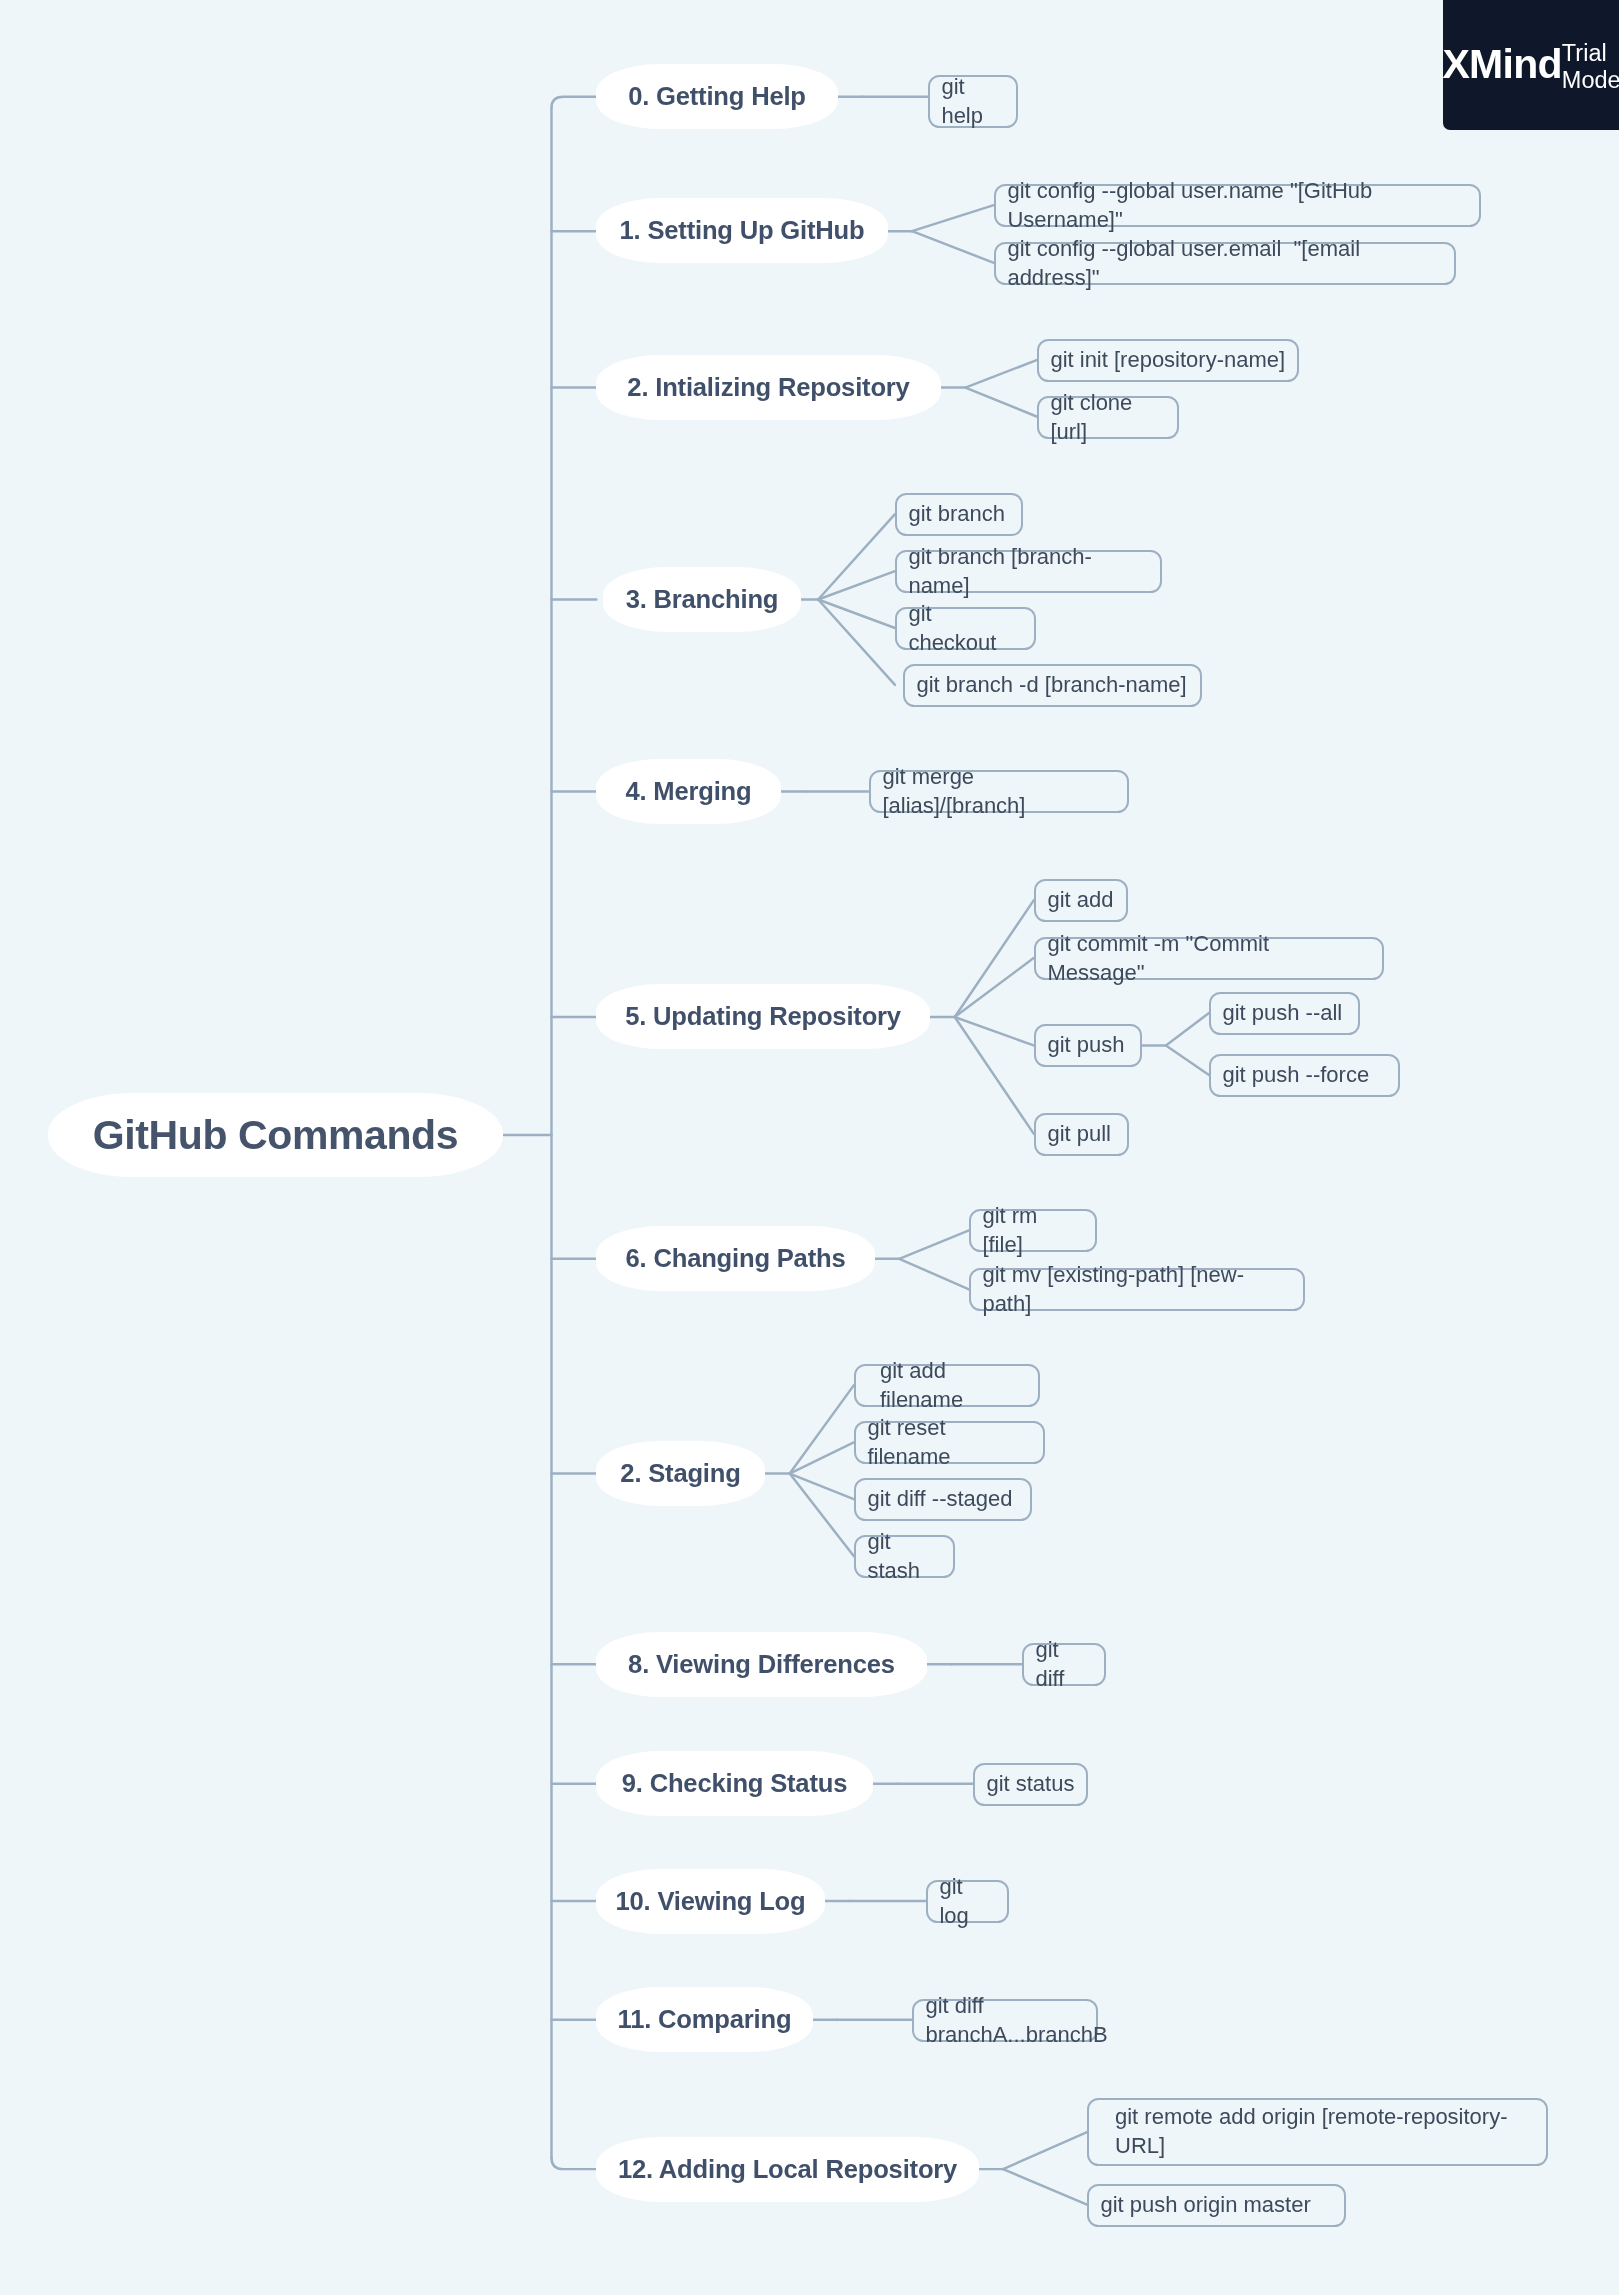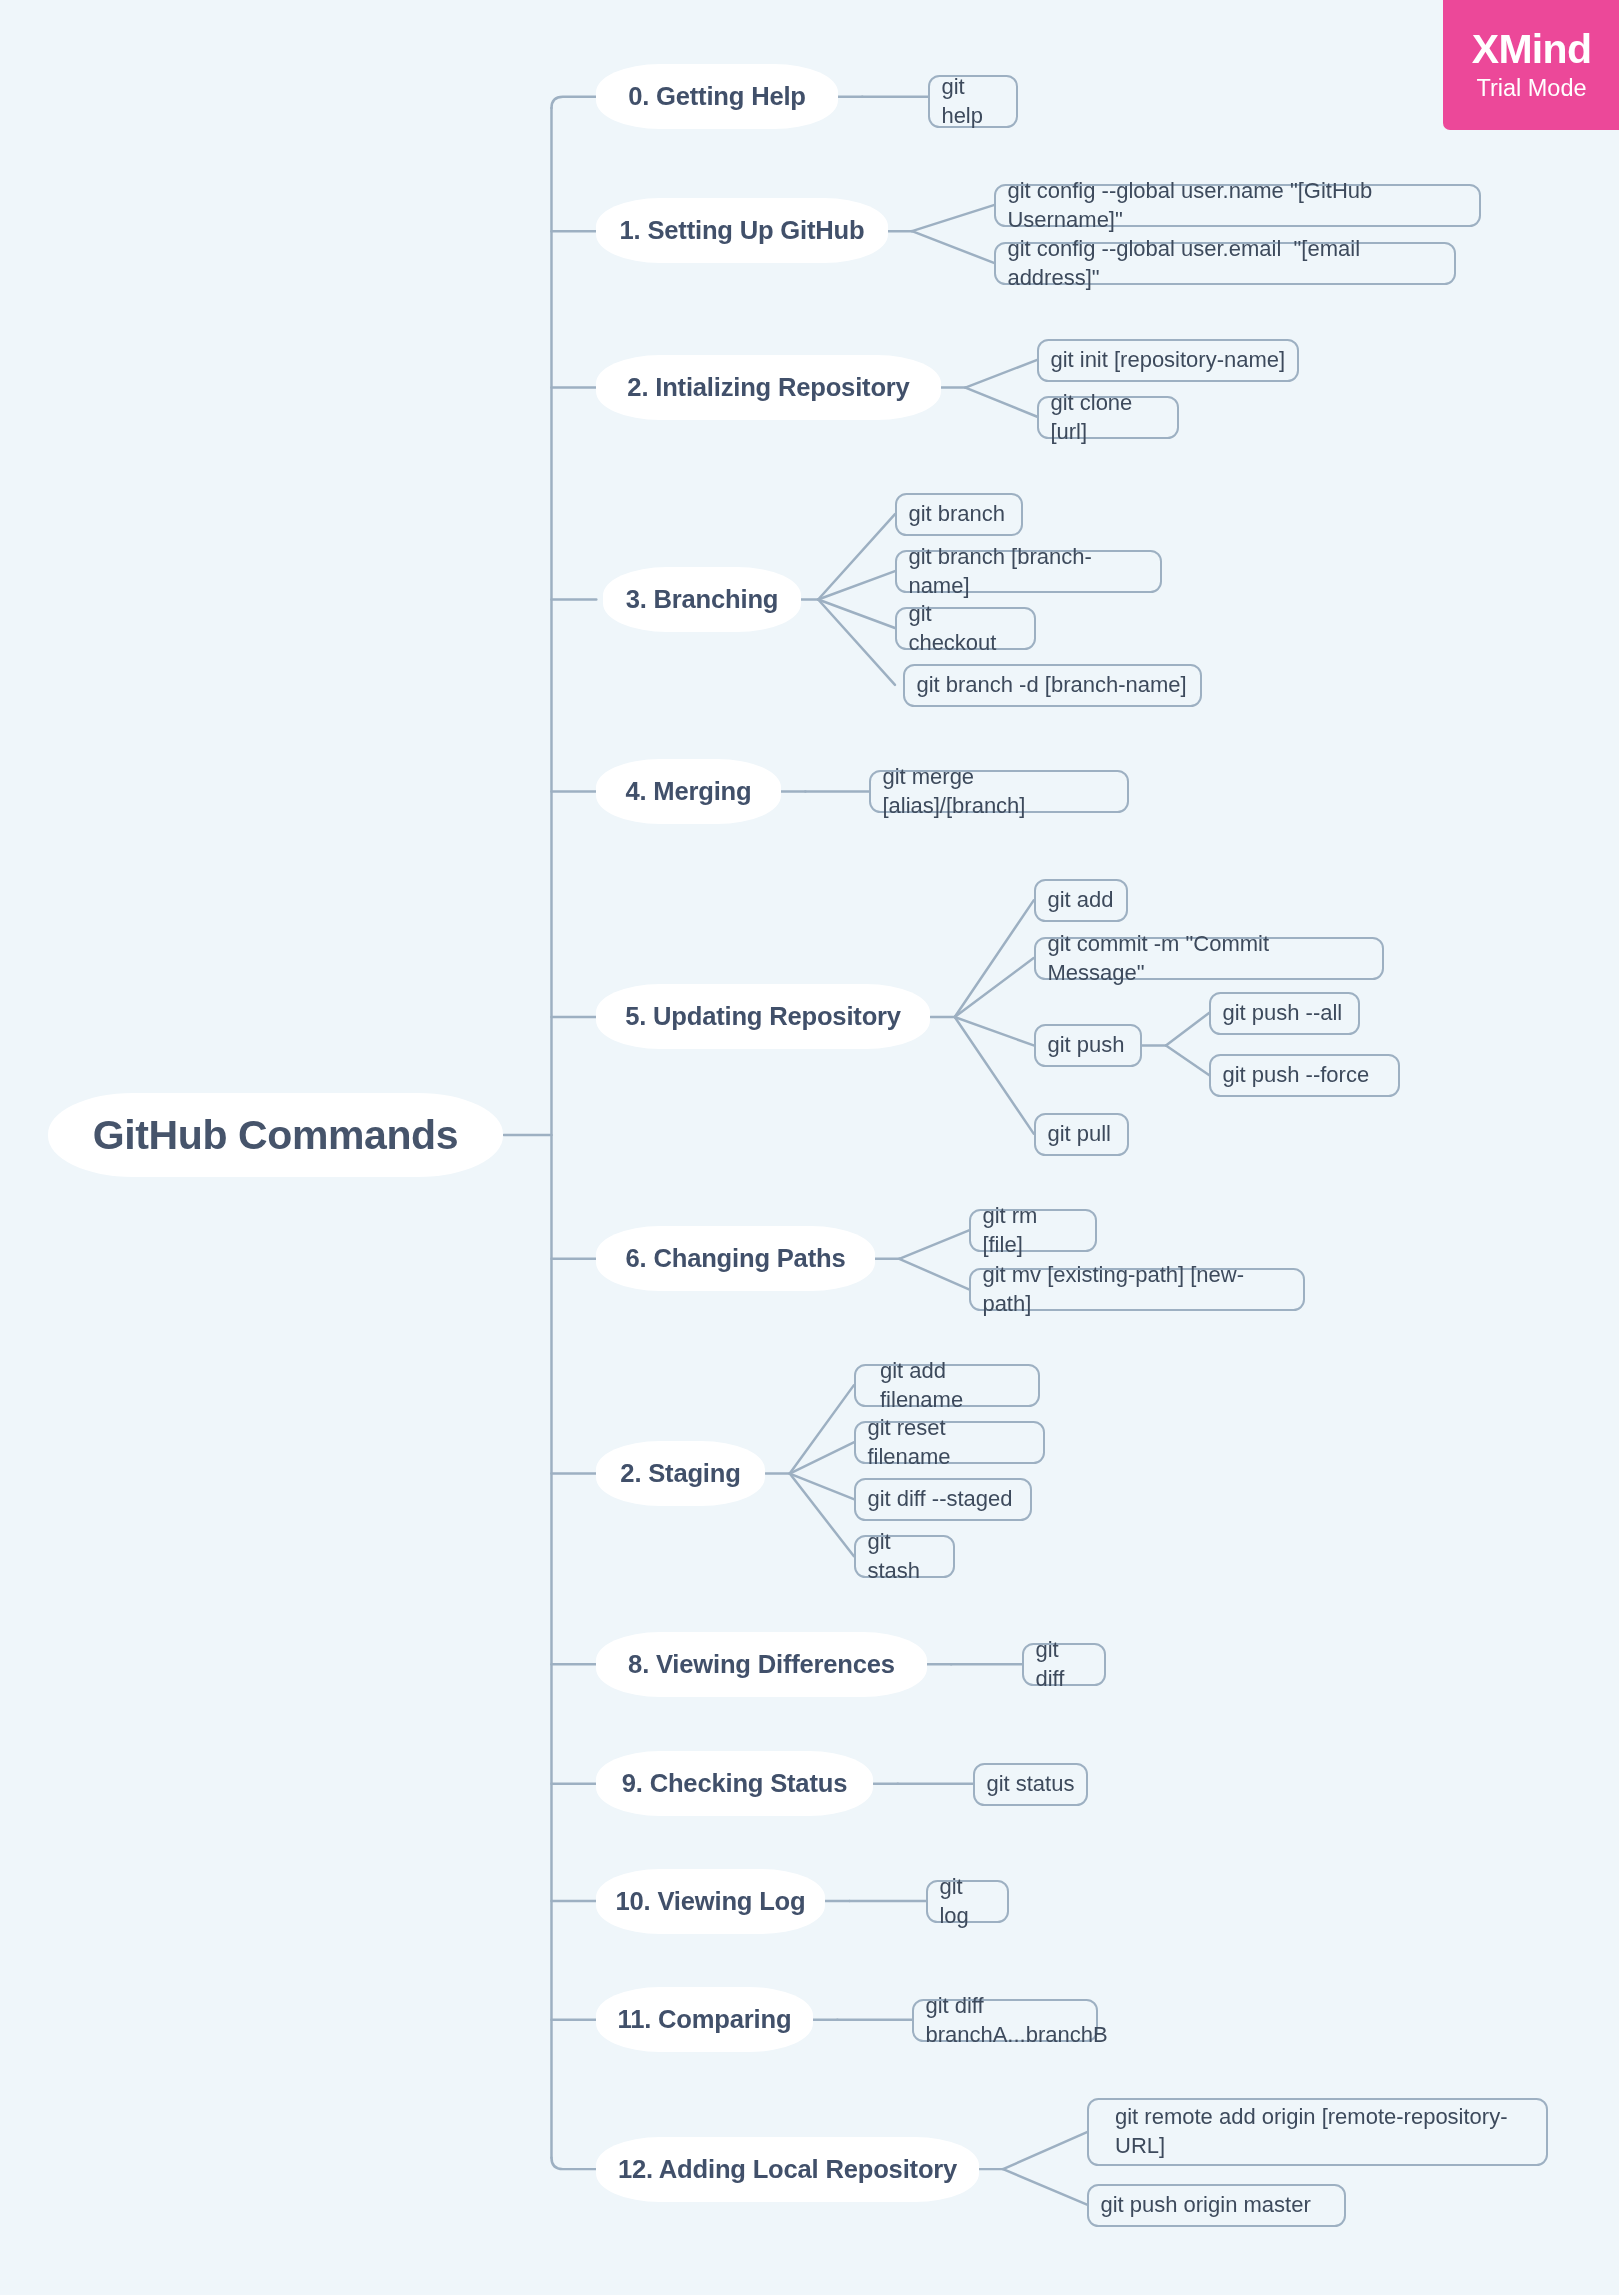--- a/index.html
+++ b/index.html
@@ -8,22 +8,22 @@
     background:#eff6fa;
     font-family:"Liberation Sans", sans-serif;
     position:relative;overflow:hidden;
   }
   #stage{position:absolute;left:0;top:0;width:1620px;height:2295px;}
   svg#wires{position:absolute;left:0;top:0;width:1620px;height:2295px;pointer-events:none;}
 
   
   .badge{
     position:absolute;right:0;top:0;width:177px;height:130px;
-    background:#ec4899;border-bottom-left-radius:7.1px;
-    display:flex;flex-direction:column;align-items:center;justify-content:center;
+    background:#0f172a;border-bottom-left-radius:7.1px;
+    display:flex;flex-direction:row;align-items:center;justify-content:center;
     color:#ffffff;
   }
   .badge .b-title{font-size:41px;font-weight:bold;letter-spacing:-0.7px;line-height:1.05;}
   .badge .b-sub{font-size:23.5px;font-weight:normal;margin-top:4.3px;}
 
   
   .central{
     position:absolute;
     display:flex;align-items:center;justify-content:center;
     background:#ffffff;

